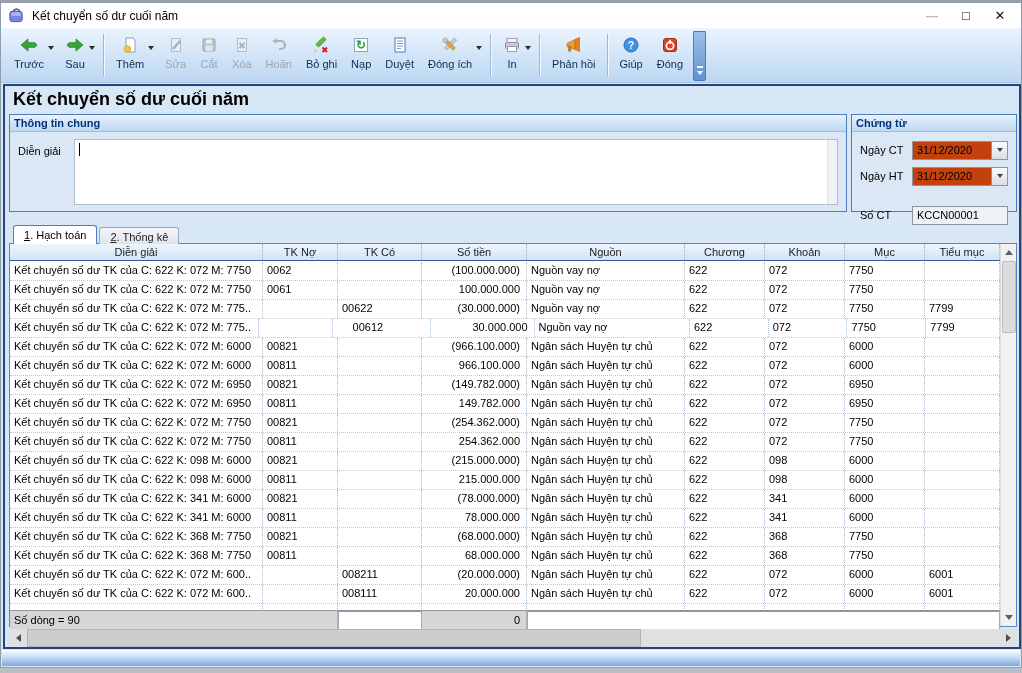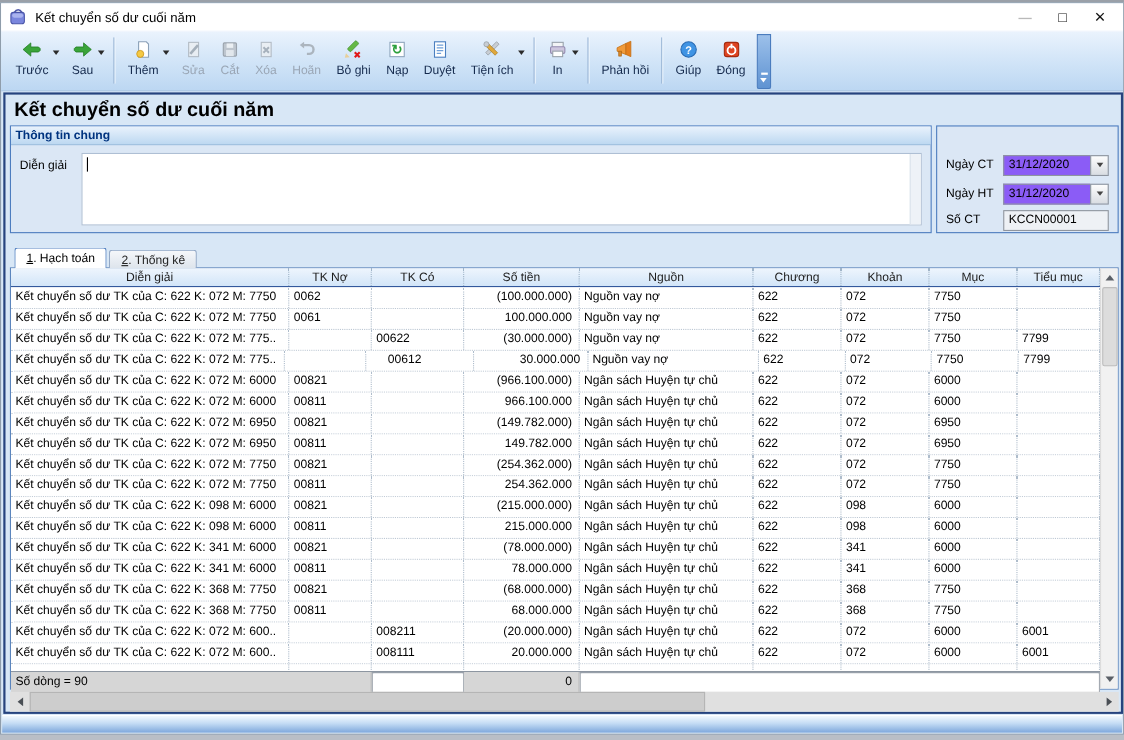--- a/index.html
+++ b/index.html
@@ -53,21 +53,21 @@
 
   .dg-label { position:absolute; left:8px; top:30px; }
   .dg-box { position:absolute; left:64px; top:24px; width:764px; height:66px; background:#fff;
             border:1px solid #aebfd4; }
   .dg-box .cursorline { position:absolute; left:4px; top:3px; width:1px; height:13px; background:#000; }
   .dg-box .vstrip { position:absolute; right:0; top:0; bottom:0; width:10px; background:#eef2f7; border-left:1px solid #dbe3ec; }
 
   .fldrow { position:absolute; left:8px; height:20px; display:flex; align-items:center; }
   .fldrow .lab { width:52px; }
   .combo { display:flex; width:96px; height:19px; }
-  .combo .cval { flex:1; background:#8b5cf6; border:1px solid #8e959f; border-right:none;
+  .combo .cval { flex:1; background:#c2410c; border:1px solid #8e959f; border-right:none;
                  font-size:11px; color:#000; padding:2px 0 0 4px; }
   .combo .cbtn { width:17px; background:linear-gradient(#fdfdfd,#d9dde2); border:1px solid #8e959f;
                  display:flex; align-items:center; justify-content:center; }
   .combo .cbtn i { width:0; height:0; border-left:3.5px solid transparent; border-right:3.5px solid transparent; border-top:4px solid #444; }
   .txtfield { width:96px; height:19px; background:#eef1f5; border:1px solid #8e959f;
               font-size:11px; color:#000; padding:2px 0 4px 4px; }
 
   
   .tabs { position:absolute; left:8px; top:139px; height:19px; display:flex; z-index:3; }
   .tab { font-size:11px; padding:3px 10px 0 10px; margin-right:2px; border-radius:3px 3px 0 0; cursor:default; }
@@ -242,21 +242,21 @@
     </div>
 
     <div class="tbtn dd">
       <span class="ic">
           <svg width="18" height="18" viewBox="0 0 18 18">
             <rect x="8" y="1" width="3.2" height="14" transform="rotate(45 9.6 8)" fill="#c8cdd3" stroke="#8e959c" stroke-width="0.6"></rect>
             <rect x="7" y="2" width="3.2" height="13" transform="rotate(-45 8.6 8.5)" fill="#e0a83c" stroke="#a87a1e" stroke-width="0.6"></rect>
             <circle cx="4.2" cy="4.2" r="2.3" fill="#c8cdd3" stroke="#8e959c" stroke-width="0.6"></circle>
           </svg>
         </span>
-      <span class="lb">Tiện ích</span>
+      <span class="lb">Đóng ích</span>
       <span class="caret"></span>
     </div>
 
     <div class="tsep"></div>
 
     <div class="tbtn dd">
       <span class="ic">
           <svg width="18" height="18" viewBox="0 0 18 18">
             <rect x="4" y="2.5" width="10" height="5" fill="#f2f4f6" stroke="#99a2ab"></rect>
             <rect x="2.5" y="6.5" width="13" height="6" rx="1.2" fill="#cdc6de" stroke="#948bb0"></rect>
@@ -313,39 +313,40 @@
       <div class="g-head">Thông tin chung</div>
       <span class="lab dg-label">Diễn giải</span>
       <div class="dg-box">
         <span></span>
         <div class="cursorline"></div>
         <div class="vstrip"></div>
       </div>
     </div>
 
     <div class="group g-doc">
+      <div class="g-head">Chứng từ</div>
       <div class="fldrow" style="top:25px;">
         <span class="lab">Ngày CT</span>
         <div class="combo">
           <div class="cval">31/12/2020</div>
           <div class="cbtn">
               <i></i>
             </div>
         </div>
       </div>
       <div class="fldrow" style="top:51px;">
         <span class="lab">Ngày HT</span>
         <div class="combo">
           <div class="cval">31/12/2020</div>
           <div class="cbtn">
               <i></i>
             </div>
         </div>
       </div>
-      <div class="fldrow" style="top:75px;">
+      <div class="fldrow" style="top:90px;">
         <span class="lab">Số CT</span>
         <div class="txtfield">KCCN00001</div>
       </div>
     </div>
 
     <div class="tabs">
       <div class="tab active"><u>1</u><span>. Hạch toán</span></div>
       <div class="tab inactive"><u>2</u><span>. Thống kê</span></div>
     </div>
 

